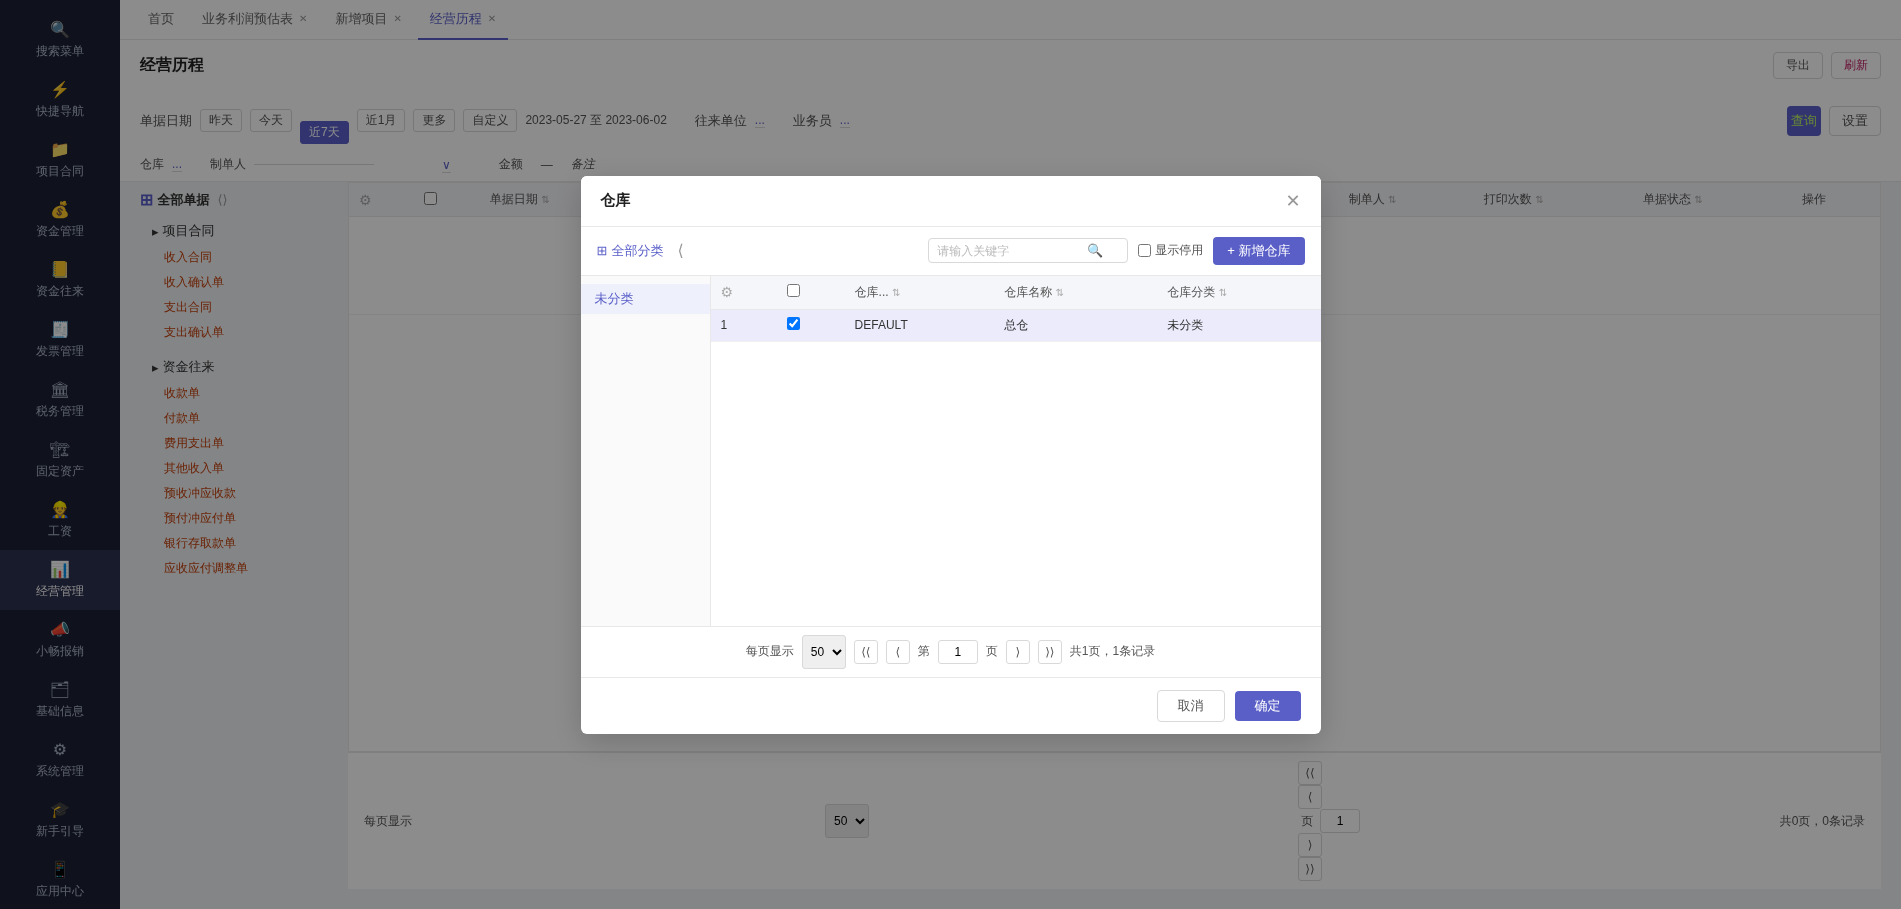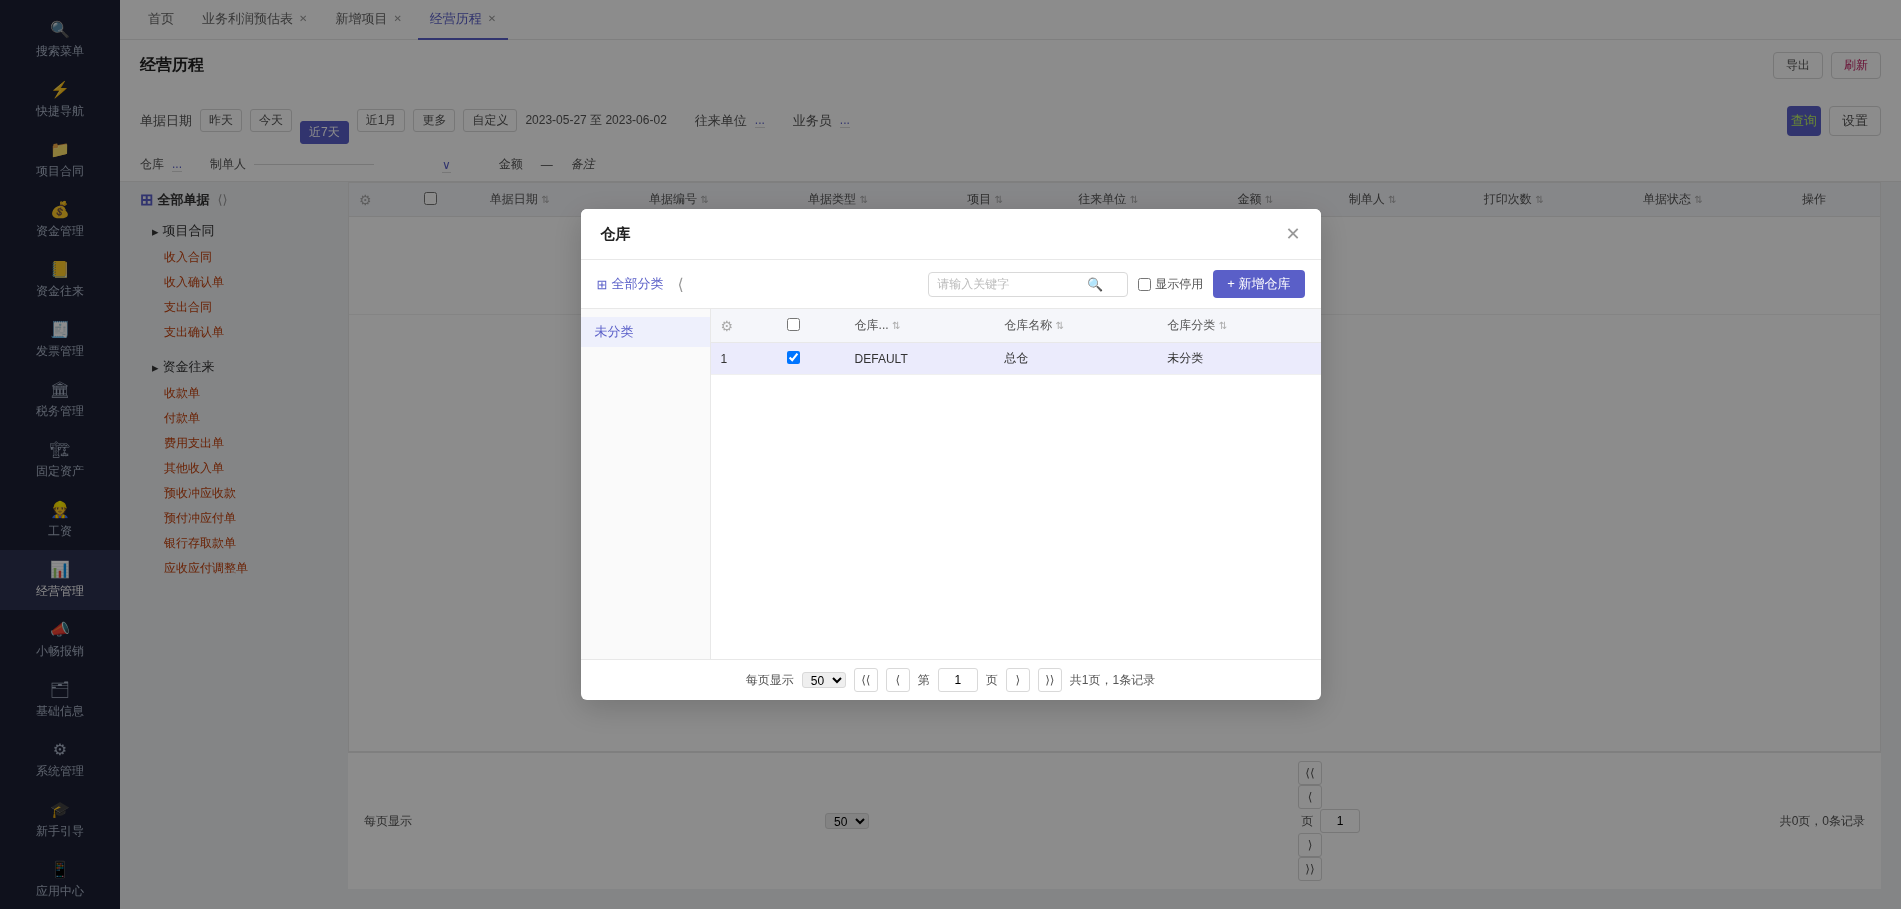--- a/index.html
+++ b/index.html
@@ -90,21 +90,21 @@
 
     .modal-right { flex: 1; overflow-y: auto; }
     .modal-table { width: 100%; border-collapse: collapse; font-size: 12px; }
     .modal-table th { background: #f5f6fa; padding: 8px 10px; text-align: left; border-bottom: 1px solid #e8e8e8; color: #555; font-weight: normal; white-space: nowrap; }
     .modal-table td { padding: 7px 10px; border-bottom: 1px solid #f0f0f0; color: #333; }
     .modal-table tr.selected td { background: #ebebfc; }
 
     .modal-pagination { display: flex; align-items: center; justify-content: center; padding: 8px 16px; gap: 8px; border-top: 1px solid #e8e8e8; font-size: 12px; color: #555; }
     .page-btn { width: 24px; height: 24px; border: 1px solid #d9d9d9; background: #fff; border-radius: 3px; cursor: pointer; display: flex; align-items: center; justify-content: center; font-size: 12px; color: #555; }
     .page-input { width: 40px; height: 24px; border: 1px solid #d9d9d9; border-radius: 3px; text-align: center; font-size: 12px; }
-    .page-select { height: 16px; border: 1px solid #d9d9d9; border-radius: 3px; font-size: 12px; padding: 0 4px; }
+    .page-select { height: 34px; border: 1px solid #d9d9d9; border-radius: 3px; font-size: 12px; padding: 0 4px; }
 
     .modal-footer { display: flex; align-items: center; justify-content: flex-end; padding: 12px 20px; border-top: 1px solid #e8e8e8; gap: 10px; }
     .btn-cancel { background: #fff; border: 1px solid #d9d9d9; color: #555; padding: 6px 20px; border-radius: 4px; cursor: pointer; font-size: 13px; }
     .btn-confirm { background: #5a5fc8; color: #fff; border: none; padding: 6px 20px; border-radius: 4px; cursor: pointer; font-size: 13px; }
 
     
     .settings-gear { color: #aaa; font-size: 14px; cursor: pointer; }
     .sort-icon { color: #aaa; font-size: 10px; }
   </style>
 </head>
@@ -393,14 +393,18 @@
       <button class="page-btn">⟨⟨</button>
       <button class="page-btn">⟨</button>
       <span>第</span>
       <input class="page-input" value="1" style="">
       <span>页</span>
       <button class="page-btn">⟩</button>
       <button class="page-btn">⟩⟩</button>
       <span>共1页，1条记录</span>
     </div>
 
+    <div class="modal-footer">
+      <button class="btn-cancel">取消</button>
+      <button class="btn-confirm">确定</button>
+    </div>
   </div>
 </div>
 
 </body></html>

